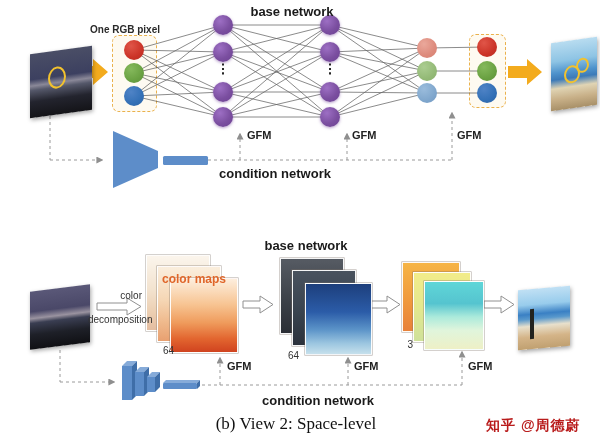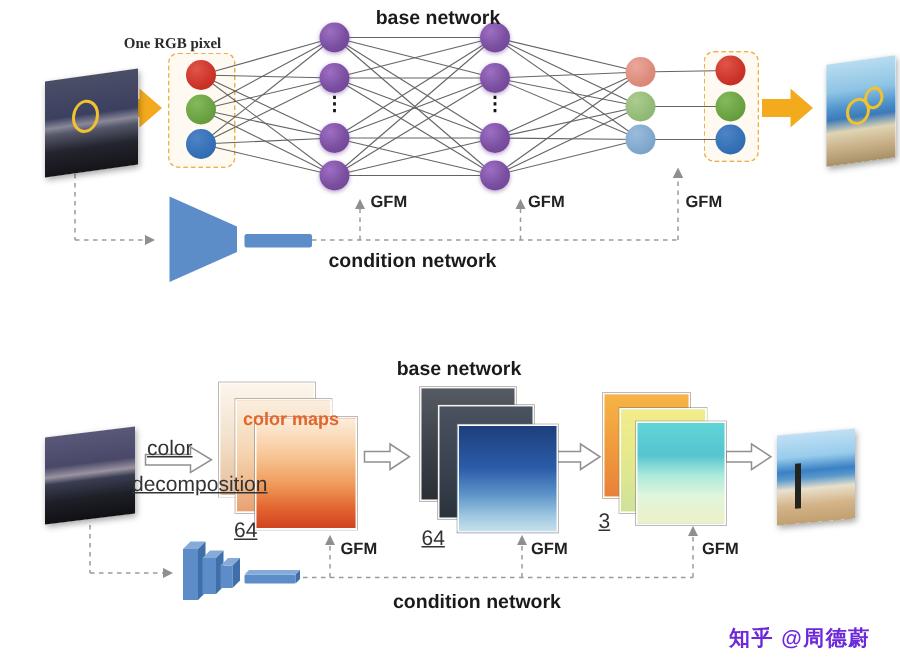--- a/index.html
+++ b/index.html
@@ -7,23 +7,23 @@
     position:relative;width:600px;height:446px;background:#fff;overflow:hidden;
     font-family:"Liberation Sans",sans-serif;
     border-radius:24px;
   }
   .abs{position:absolute;}
   
   .net-title{font-size:13px;font-weight:600;color:#1a1a1a;text-align:center;}
   .small-label{font-size:10px;font-weight:600;color:#2a2a2a;text-align:center;white-space:nowrap;}
   .gfm{font-size:11px;font-weight:700;color:#222;}
   .caption{font-family:"Liberation Serif",serif;font-size:17px;color:#111;text-align:center;white-space:nowrap;}
-  .tiny{font-size:14px;color:#333;text-align:left;white-space:nowrap;text-decoration:underline;}
+  .tiny{font-size:10px;color:#333;text-align:right;white-space:nowrap;}
   .colormaps-label{font-size:12px;font-weight:700;color:#e0662a;white-space:nowrap;}
-  .watermark{font-size:14px;font-weight:700;color:#6d28d9;letter-spacing:1px;white-space:nowrap;}
+  .watermark{font-size:14px;font-weight:700;color:#b91c1c;letter-spacing:1px;white-space:nowrap;}
   .vdots{font-size:13px;font-weight:700;color:#111;text-align:center;line-height:1;}
   
   .node{position:absolute;width:20px;height:20px;border-radius:50%;z-index:3;}
   .n-purple{background:radial-gradient(circle at 35% 30%,#9d6fc4,#7b4fa0 55%,#6b3f92);box-shadow:0 1px 3px rgba(123,79,160,.55);}
   .n-red{background:radial-gradient(circle at 35% 30%,#e05548,#cb3327 60%,#b52a20);}
   .n-green{background:radial-gradient(circle at 35% 30%,#85b95c,#6aa142 60%,#5c8f38);}
   .n-blue{background:radial-gradient(circle at 35% 30%,#4f83c6,#3370b6 60%,#2c62a4);}
   .n-lred{background:radial-gradient(circle at 35% 30%,#eaa89b,#dd8a7c 60%,#d57f70);}
   .n-lgreen{background:radial-gradient(circle at 35% 30%,#abcd91,#94ba77 60%,#88ae6b);}
   .n-lblue{background:radial-gradient(circle at 35% 30%,#9abcdc,#80a7cd 60%,#7399c2);}
@@ -155,21 +155,21 @@
     </g>
   </svg>
 
   <div class="lbl net-title" style="left:232px;top:4px;width:120px;">base network</div>
 
   <div class="photo" style="left:30px;top:50px;width:62px;height:64px;transform:skewY(-8deg);
        background:linear-gradient(180deg,#4a4e66 0%,#3c4060 40%,#8a8898 50%,#55586a 57%,#23242e 75%,#141418 100%);">
     <div class="ring" style="left:18px;top:16px;width:14px;height:18px;"></div>
   </div>
 
-  <div class="lbl small-label" style="left:80px;top:24px;width:70px;font-family:Liberation Serif, serif;">One RGB pixel</div>
+  <div class="lbl small-label" style="left:90px;top:24px;width:70px;">One RGB pixel</div>
 
   <div class="node n-red" style="left:124px;top:40px;"></div>
   <div class="node n-green" style="left:124px;top:63px;"></div>
   <div class="node n-blue" style="left:124px;top:86px;"></div>
 
   <div class="node n-purple" style="left:213px;top:15px;"></div>
   <div class="node n-purple" style="left:213px;top:42px;"></div>
   <div class="node n-purple" style="left:213px;top:82px;"></div>
   <div class="node n-purple" style="left:213px;top:107px;"></div>
   <div class="lbl vdots" style="left:216px;top:62px;width:14px;">⋮</div>
@@ -238,15 +238,16 @@
        background:linear-gradient(180deg,#c0e0f4 0%,#98ccec 26%,#3a80c4 42%,#5898cc 50%,#e8e0cc 62%,#d4b488 80%,#c0a070 100%);">
     <div class="abs" style="left:12px;top:20px;width:4px;height:30px;background:#23231f;"></div>
   </div>
 
   <div class="lbl gfm" style="left:227px;top:360px;">GFM</div>
   <div class="lbl gfm" style="left:354px;top:360px;">GFM</div>
   <div class="lbl gfm" style="left:468px;top:360px;">GFM</div>
 
   <div class="lbl net-title" style="left:258px;top:393px;width:120px;">condition network</div>
 
+  <div class="lbl caption" style="left:176px;top:414px;width:240px;">(b) View 2: Space-level</div>
 
   <div class="lbl watermark" style="left:486px;top:417px;">知乎 @周德蔚</div>
 </div>
 
 </body></html>

